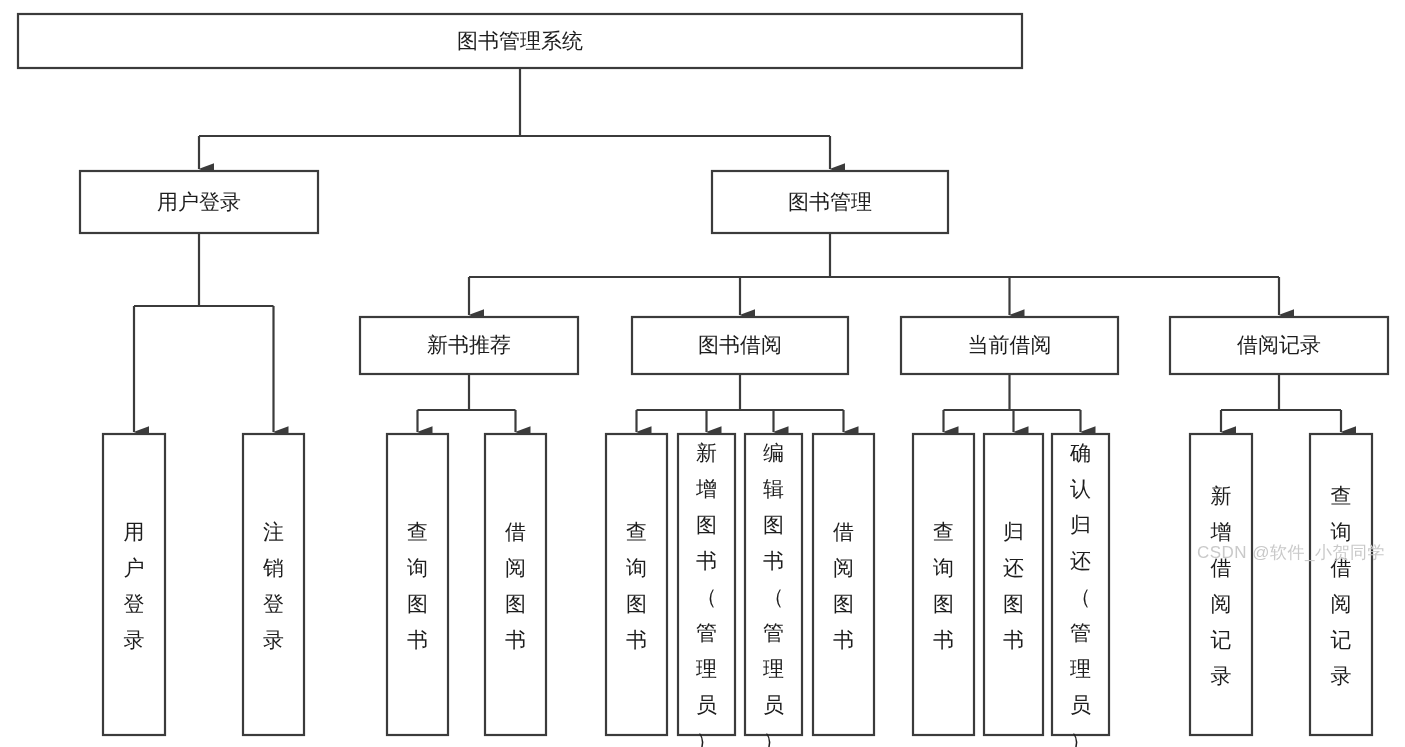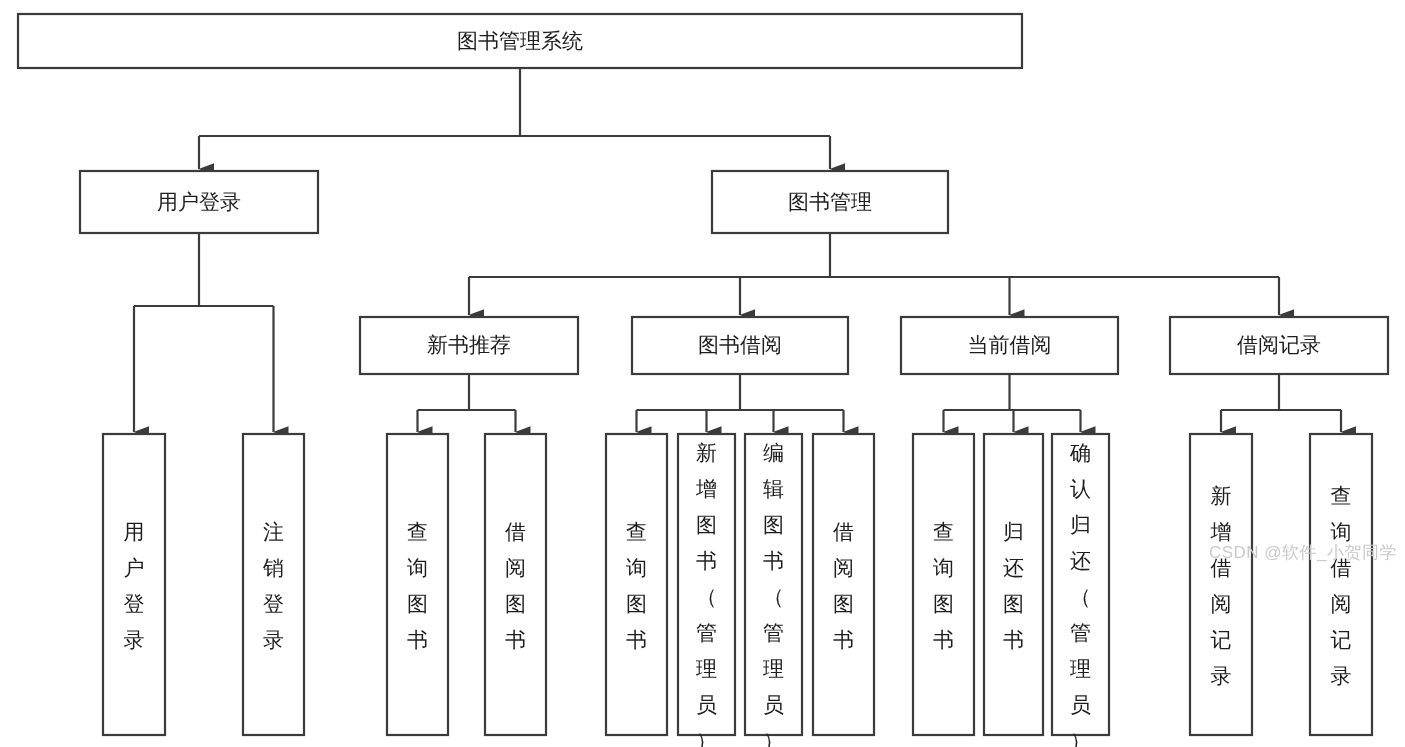--- a/index.html
+++ b/index.html
@@ -49,21 +49,21 @@
     dominant-baseline: middle;
   }
   .node-label-v {
     font-family: "Liberation Sans", "DejaVu Sans", sans-serif;
     font-size: 21px;
     fill: #1d1d1d;
     text-anchor: middle;
   }
   .watermark {
     position: absolute;
-    right: 8px;
+    right: 20px;
     bottom: 6px;
     font-family: "Liberation Sans", "DejaVu Sans", sans-serif;
     font-size: 17px;
     color: #c9c9c9;
     letter-spacing: 0.5px;
     white-space: nowrap;
     pointer-events: none;
   }
 </style>
 </head>

